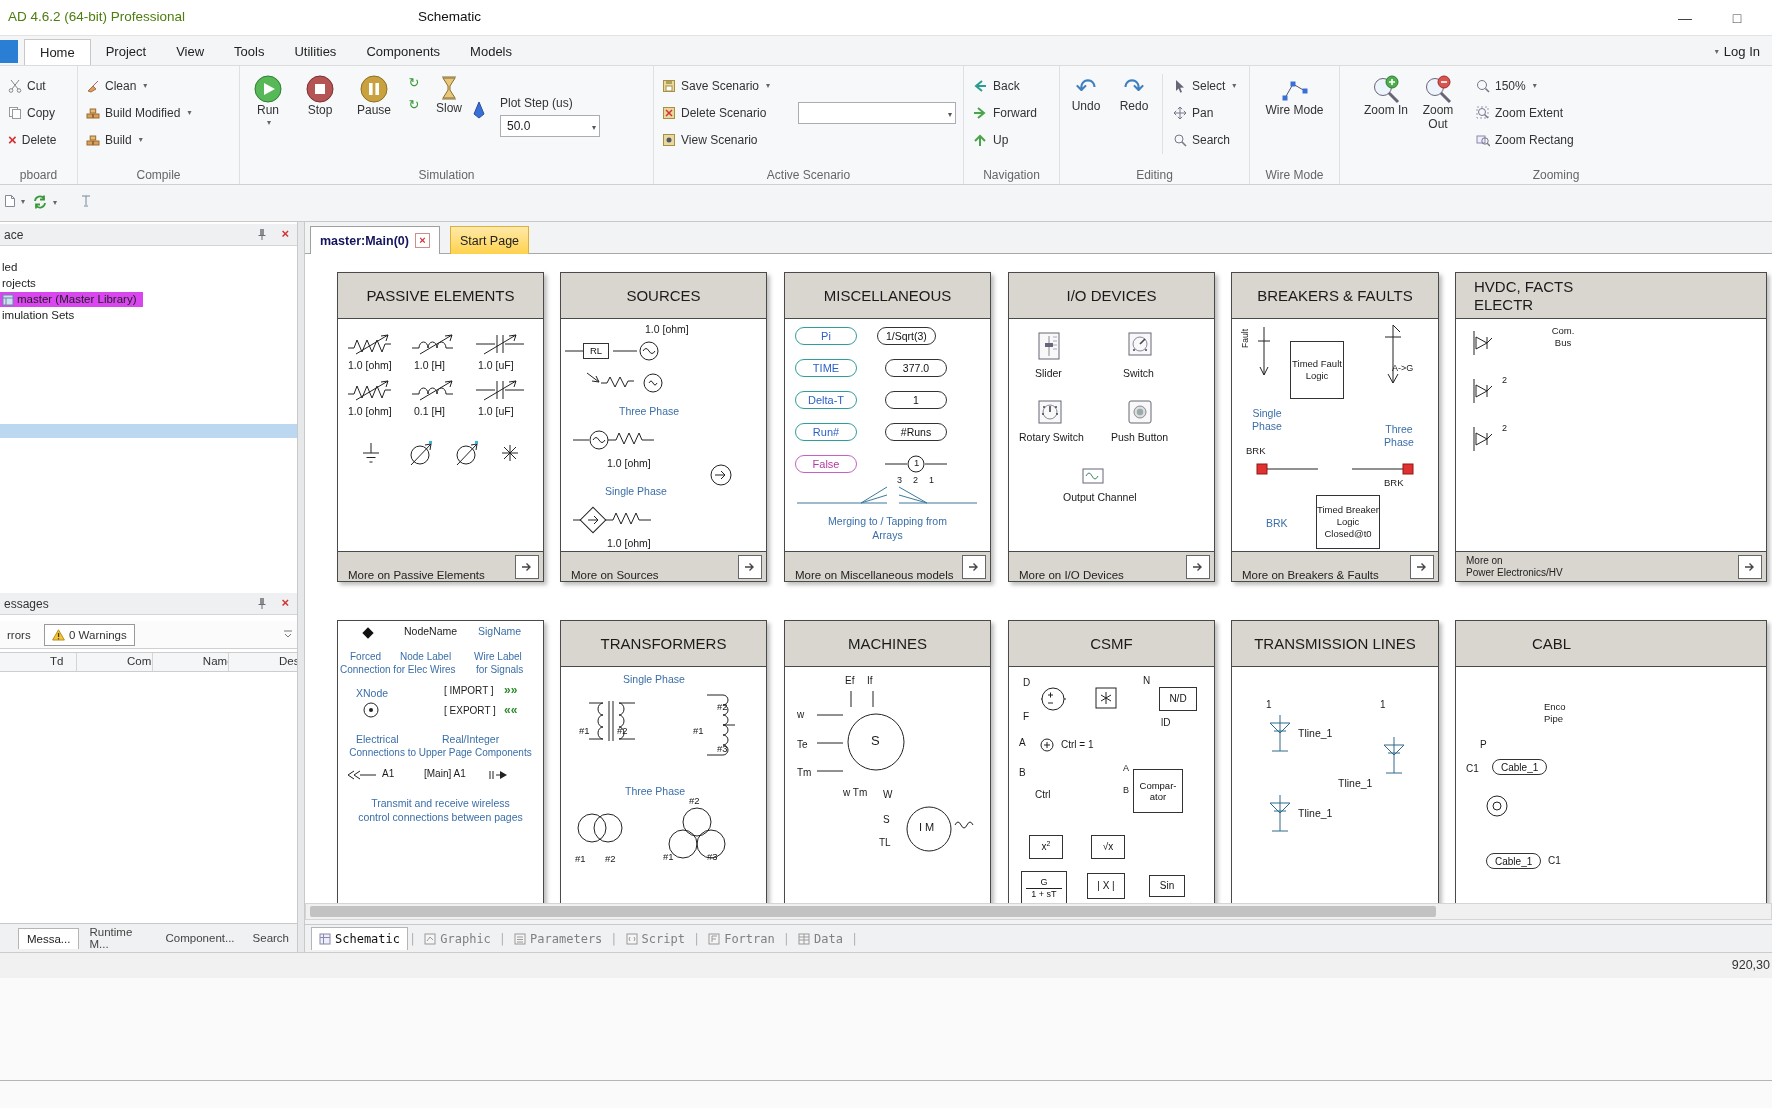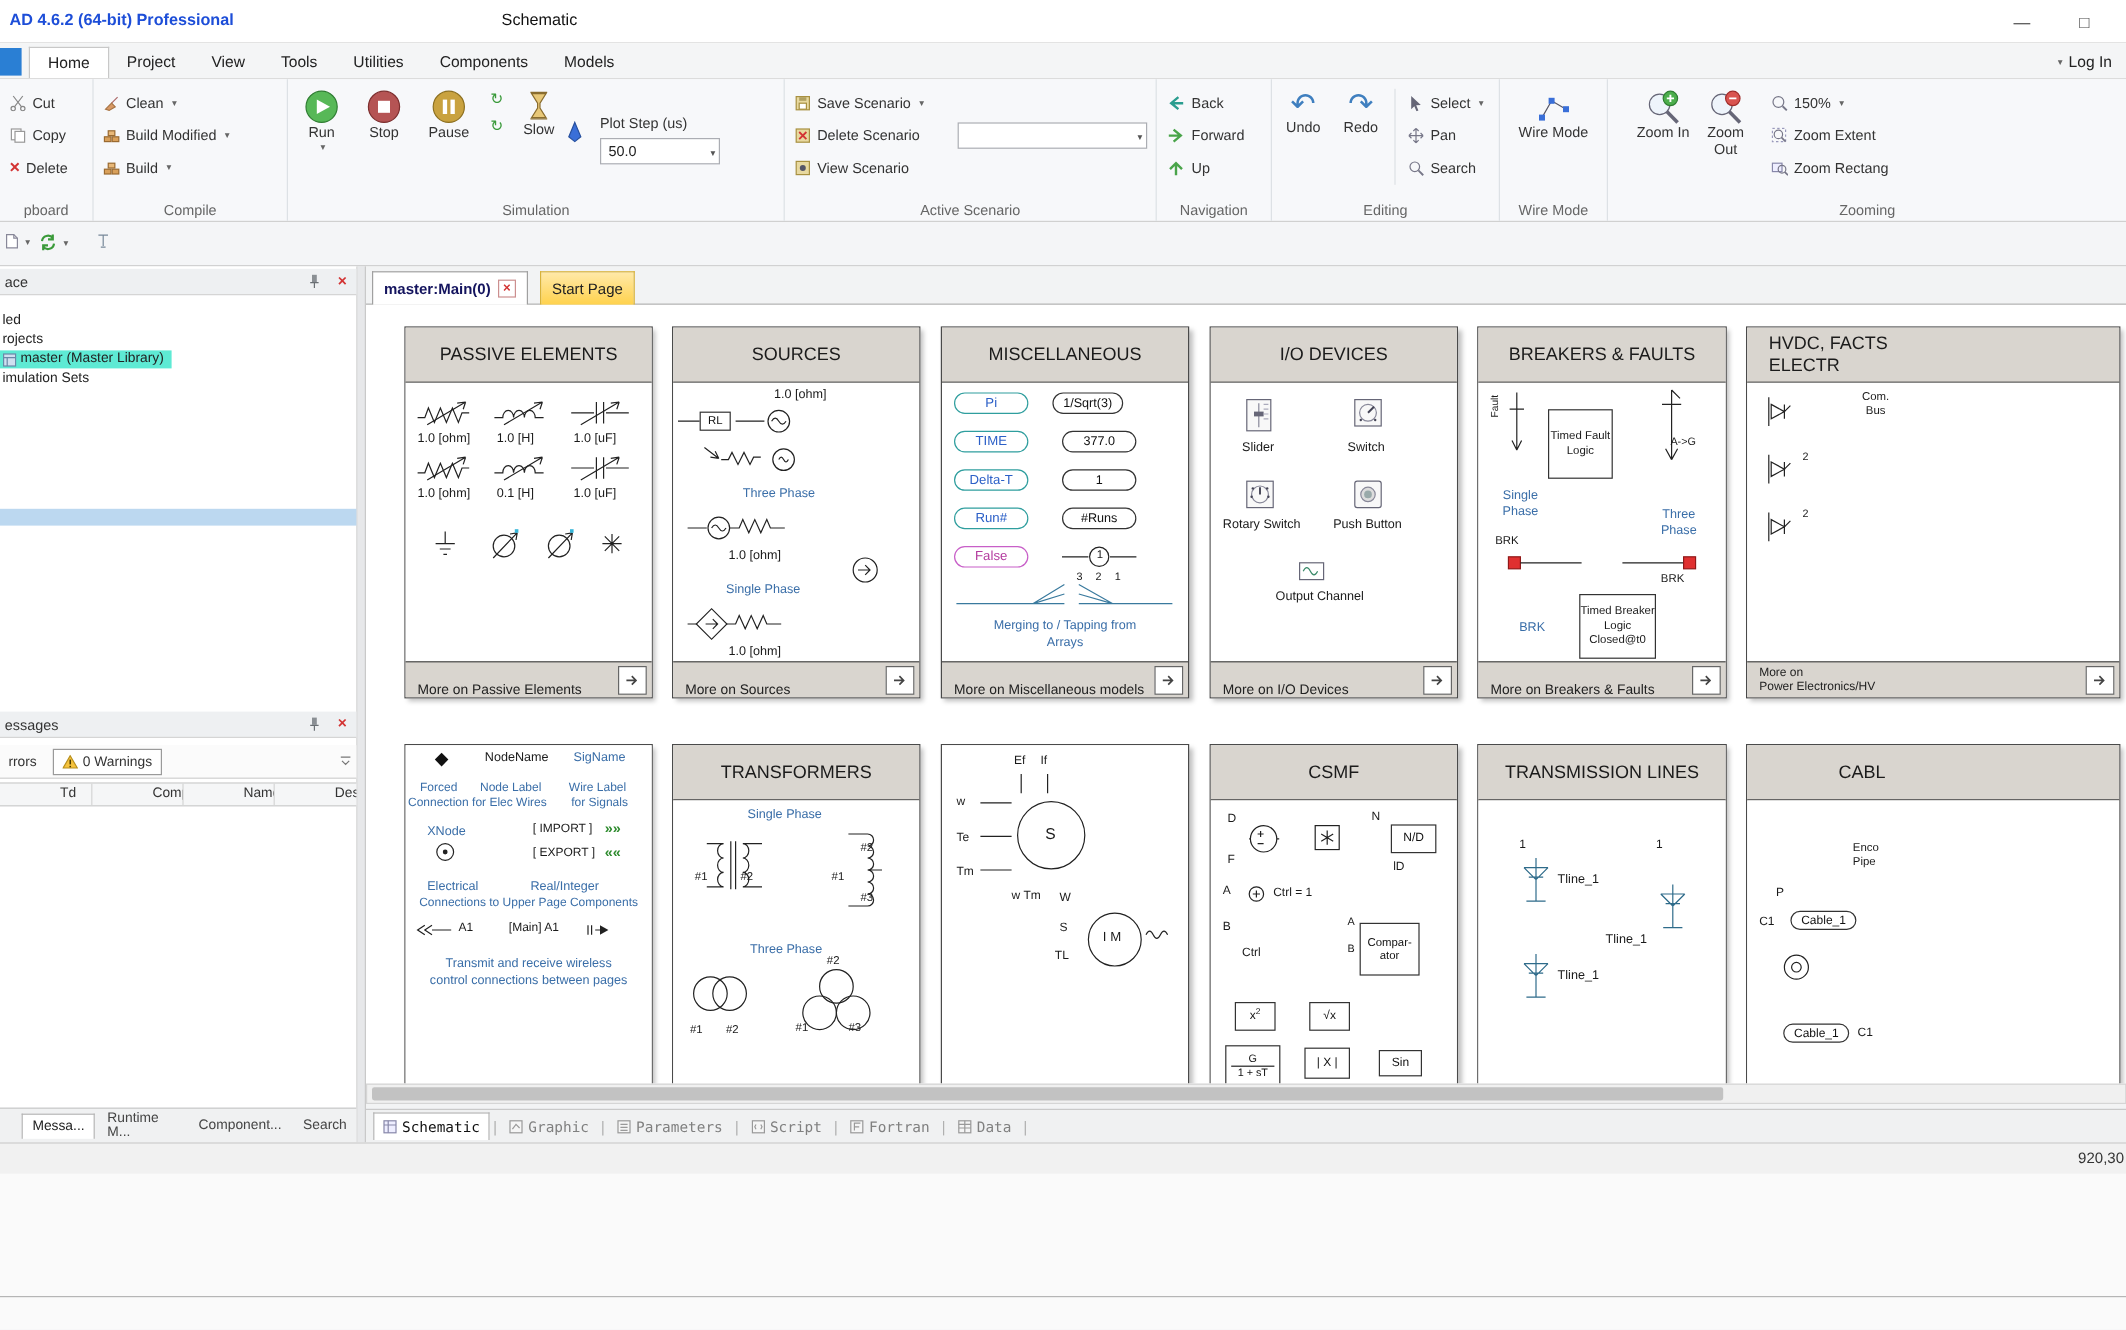--- a/index.html
+++ b/index.html
@@ -1,21 +1,21 @@
 <!DOCTYPE html>
 <html><head>
 <meta charset="utf-8">
 <style>
   *{margin:0;padding:0;box-sizing:border-box;}
   html,body{width:1772px;height:1108px;}
   body{position:relative;overflow:hidden;font-family:"Liberation Sans",sans-serif;font-size:12px;color:#222;background:#fafafa;}
   svg{display:block;}
   
   .titlebar{position:absolute;left:0;top:0;width:100%;height:36px;background:#fff;border-bottom:1px solid #e3e3e3;}
-  .wtitle{position:absolute;left:8px;top:9px;font-size:13.5px;color:#1d4ed8;font-weight:bold;}
+  .wtitle{position:absolute;left:8px;top:9px;font-size:13.5px;color:#4d7c0f;}
   .dtitle{position:absolute;left:418px;top:9px;font-size:13.5px;color:#111;}
   .wc{position:absolute;top:5px;width:34px;height:26px;text-align:center;line-height:26px;font-size:14px;color:#444;}
   
   .menubar{position:absolute;left:0;top:36px;width:100%;height:30px;background:#f4f5f6;border-bottom:1px solid #dcdcdc;}
   .appbtn{position:absolute;left:0;top:4px;width:18px;height:23px;background:#2a7fd4;}
   .mtabs{position:absolute;left:24px;top:3px;display:flex;}
   .mtab{height:26px;line-height:26px;padding:0 15px;font-size:13px;color:#222;}
   .mtab.active{background:#fff;border:1px solid #c8c8c8;border-bottom:none;}
   .login{position:absolute;right:12px;top:8px;font-size:13px;color:#222;display:flex;gap:5px;align-items:center;}
   .caret{font-size:8px;color:#666;}
@@ -37,21 +37,21 @@
   
   .qat{position:absolute;left:0;top:185px;width:100%;height:37px;background:#f4f5f7;border-bottom:1px solid #c9c9c9;}
   .qitem{position:absolute;top:9px;display:flex;align-items:center;gap:3px;}
   
   .leftpanel{position:absolute;left:0;top:222px;width:298px;height:730px;background:#fff;border-right:1px solid #c9c9c9;}
   .phead{position:absolute;left:0;width:100%;height:22px;background:#eef0f2;border-bottom:1px solid #d5d5d5;font-size:12px;color:#333;}
   .phead .ptitle{position:absolute;left:4px;top:4px;}
   .phead .ppin{position:absolute;right:30px;top:4px;}
   .phead .pclose{position:absolute;right:8px;top:2px;color:#d33434;font-weight:bold;font-size:13px;}
   .titem{position:absolute;left:0;height:15px;line-height:15px;font-size:11.5px;color:#222;white-space:nowrap;display:flex;align-items:center;gap:3px;padding:0 6px 0 2px;}
-  .titem.sel{background:#5eead4;}
+  .titem.sel{background:#d946ef;}
   .bluestrip{position:absolute;left:0;top:202px;width:100%;height:14px;background:#bcd8f0;}
   .msgtabs{position:absolute;left:0;top:399px;width:100%;height:28px;border-bottom:1px solid #d0d0d0;background:#fbfbfb;}
   .mtab2{position:absolute;top:3px;height:22px;display:flex;align-items:center;gap:4px;font-size:11.5px;color:#333;padding:0 7px;}
   .mtab2.boxed{border:1px solid #9a9a9a;background:#fff;}
   .gridhead{position:absolute;left:0;top:430px;width:100%;height:20px;display:flex;background:#f5f6f7;border-top:1px solid #cdcdcd;border-bottom:1px solid #cdcdcd;font-size:11.5px;color:#333;}
   .gcell{border-right:1px solid #d5d5d5;padding:2px 18px;white-space:nowrap;overflow:hidden;margin-left:32px;}
   .ptabs{position:absolute;left:0;top:701px;width:100%;height:29px;background:#f0f1f2;border-top:1px solid #c9c9c9;display:flex;align-items:center;gap:2px;padding-left:2px;font-size:11.5px;color:#444;}
   .ptab{padding:4px 8px;}
   .ptab.active{background:#fff;border:1px solid #b5b5b5;border-bottom:none;color:#222;margin-left:16px;}
   .splitter{position:absolute;left:298px;top:222px;width:7px;height:730px;background:#e7e8ea;border-right:1px solid #c9c9c9;}
@@ -973,20 +973,23 @@
               <circle cx="52" cy="43" r="14" fill="none" stroke="#222"></circle>
             </svg>
           </span>
         <span class="lbl" style="left:128px;top:128px;font-size:9.5px">#2</span>
         <span class="lbl" style="left:102px;top:184px;font-size:9.5px">#1</span>
         <span class="lbl" style="left:146px;top:184px;font-size:9.5px">#3</span>
       </div>
     </div>
 
     <div class="card" style="left:479px;top:366px;width:207px;height:300px">
+      <div class="card-h">
+          <span>MACHINES</span>
+        </div>
       <div class="card-b">
         <span class="lbl" style="left:12px;top:42px;font-size:10px">w</span>
         <span class="lbl" style="left:12px;top:72px;font-size:10px">Te</span>
         <span class="lbl" style="left:12px;top:100px;font-size:10px">Tm</span>
         <span class="sym" style="left:30px;top:42px">
             <svg width="30" height="66">
               <path d="M2,6 H28 M2,34 H28 M2,62 H28" stroke="#222"></path>
             </svg>
           </span>
         <span class="lbl" style="left:60px;top:8px;font-size:10px">Ef</span>

